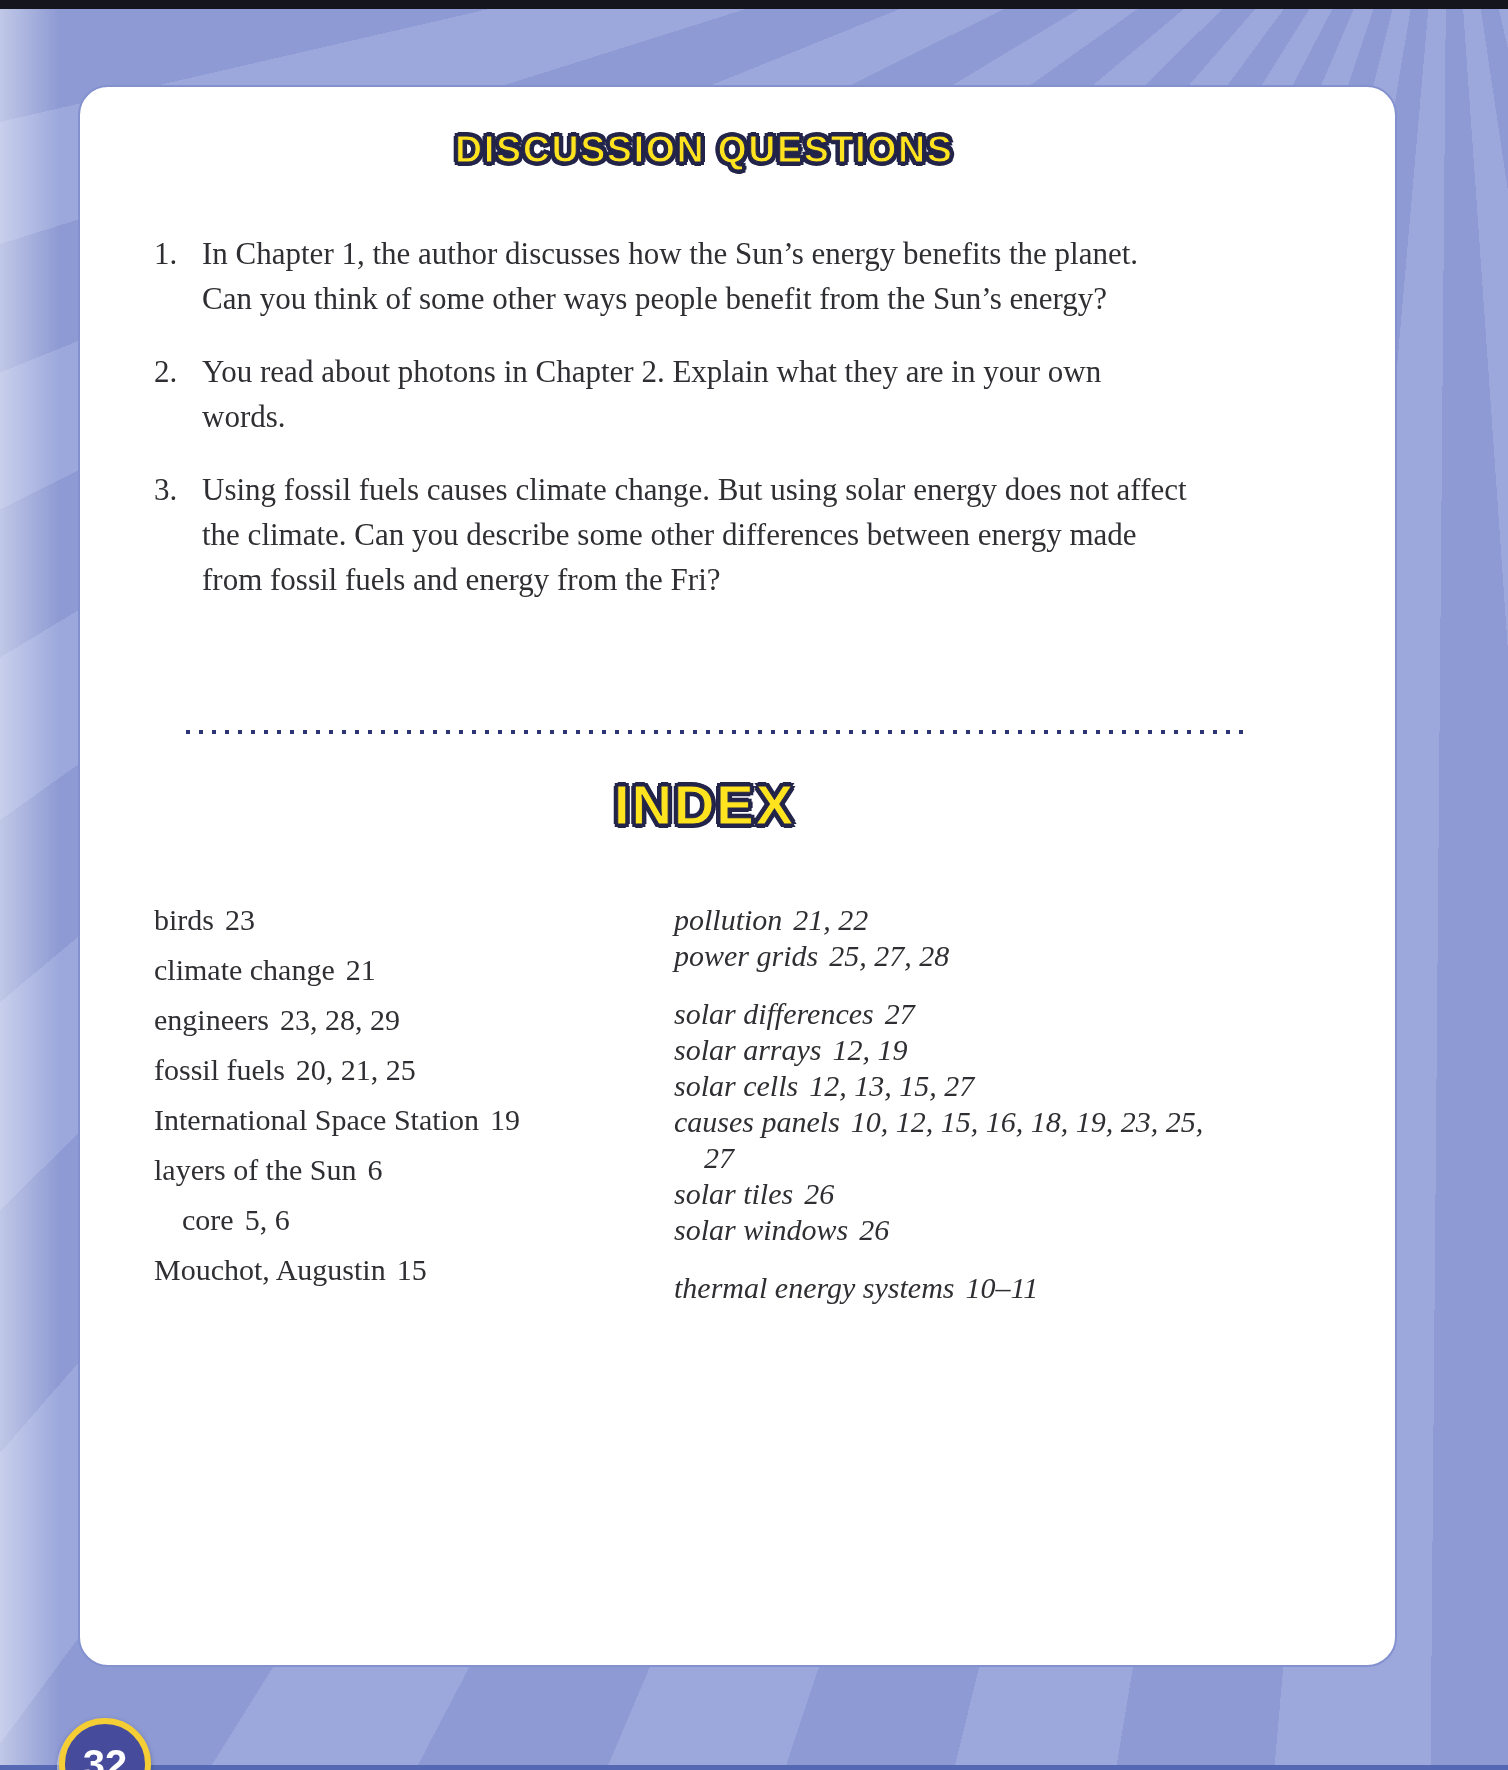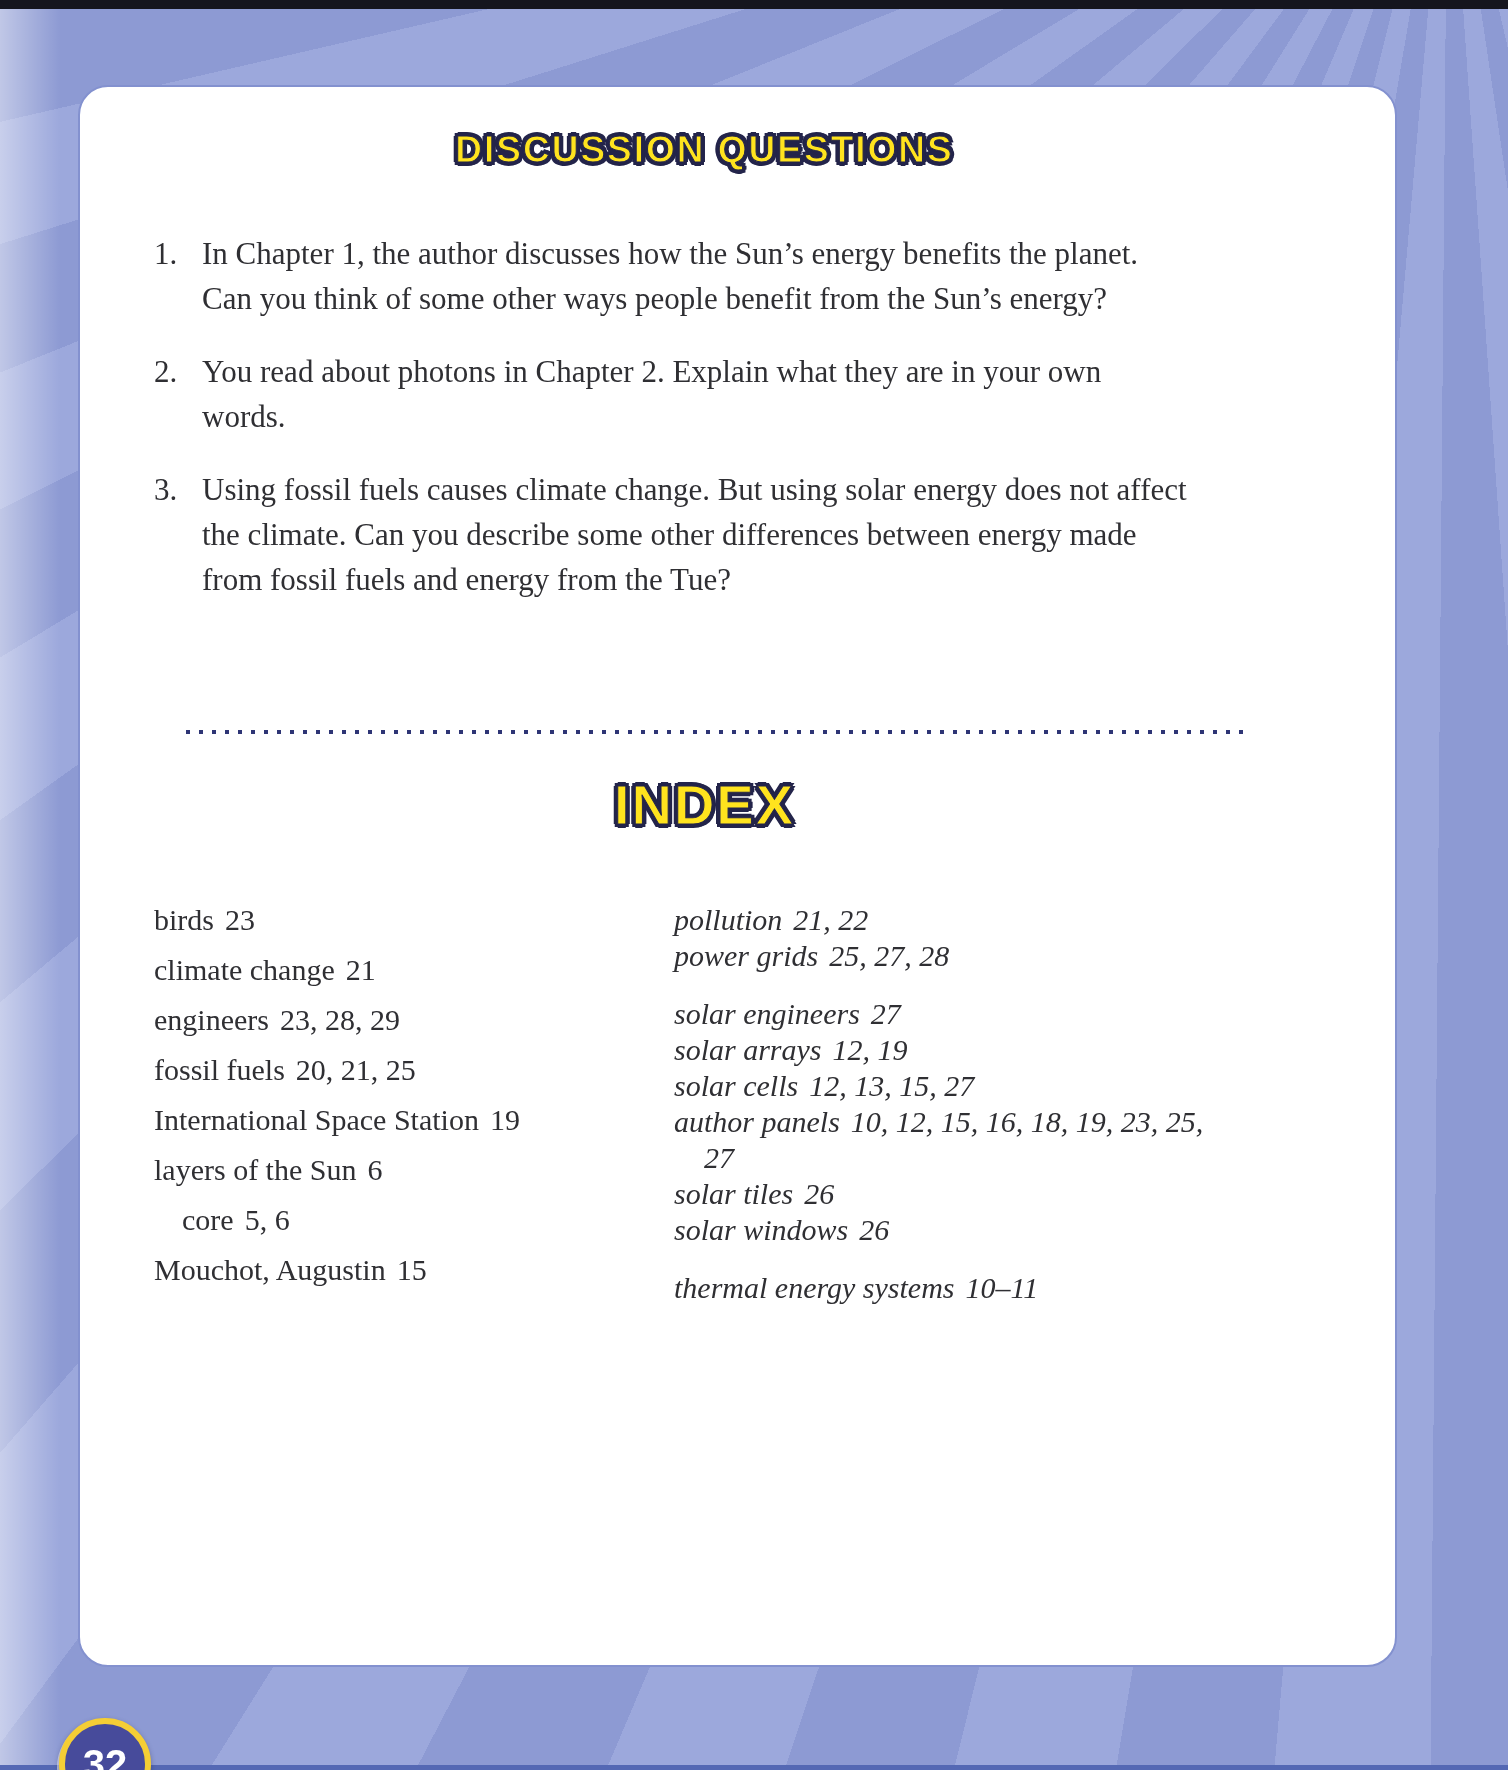--- a/index.html
+++ b/index.html
@@ -108,21 +108,21 @@
       <div class="question">
         <span class="qnum">1.</span>
         <span class="qtext">In Chapter 1, the author discusses how the Sun’s energy benefits the planet. Can you think of some other ways people benefit from the Sun’s energy?</span>
       </div>
       <div class="question">
         <span class="qnum">2.</span>
         <span class="qtext">You read about photons in Chapter 2. Explain what they are in your own words.</span>
       </div>
       <div class="question">
         <span class="qnum">3.</span>
-        <span class="qtext">Using fossil fuels causes climate change. But using solar energy does not affect the climate. Can you describe some other differences between energy made from fossil fuels and energy from the Tue?</span>
+        <span class="qtext">Using fossil fuels causes climate change. But using solar energy does not affect the climate. Can you describe some other differences between energy made from fossil fuels and energy from the Fri?</span>
       </div>
     </div>
 
   <div class="dotted-divider"></div>
 
   <div class="bubble-title index-title">INDEX</div>
 
   <div class="index-cols">
     <div class="col-left">
         <div class="idx-group">
@@ -147,24 +147,24 @@
         <div class="idx-group">
           <div class="entry"><span class="term">Mouchot, Augustin</span><span class="pages">15</span></div>
         </div>
       </div>
     <div class="col-right">
         <div class="idx-group">
           <div class="entry"><span class="term">pollution</span><span class="pages">21, 22</span></div>
           <div class="entry"><span class="term">power grids</span><span class="pages">25, 27, 28</span></div>
         </div>
         <div class="idx-group">
-          <div class="entry"><span class="term">solar engineers</span><span class="pages">27</span></div>
+          <div class="entry"><span class="term">solar differences</span><span class="pages">27</span></div>
           <div class="entry"><span class="term">solar arrays</span><span class="pages">12, 19</span></div>
           <div class="entry"><span class="term">solar cells</span><span class="pages">12, 13, 15, 27</span></div>
-          <div class="entry"><span class="term">author panels</span><span class="pages">10, 12, 15, 16, 18, 19, 23, 25, 27</span></div>
+          <div class="entry"><span class="term">causes panels</span><span class="pages">10, 12, 15, 16, 18, 19, 23, 25, 27</span></div>
           <div class="entry"><span class="term">solar tiles</span><span class="pages">26</span></div>
           <div class="entry"><span class="term">solar windows</span><span class="pages">26</span></div>
         </div>
         <div class="idx-group">
           <div class="entry"><span class="term">thermal energy systems</span><span class="pages">10–11</span></div>
         </div>
       </div>
   </div>
 </div>
 

